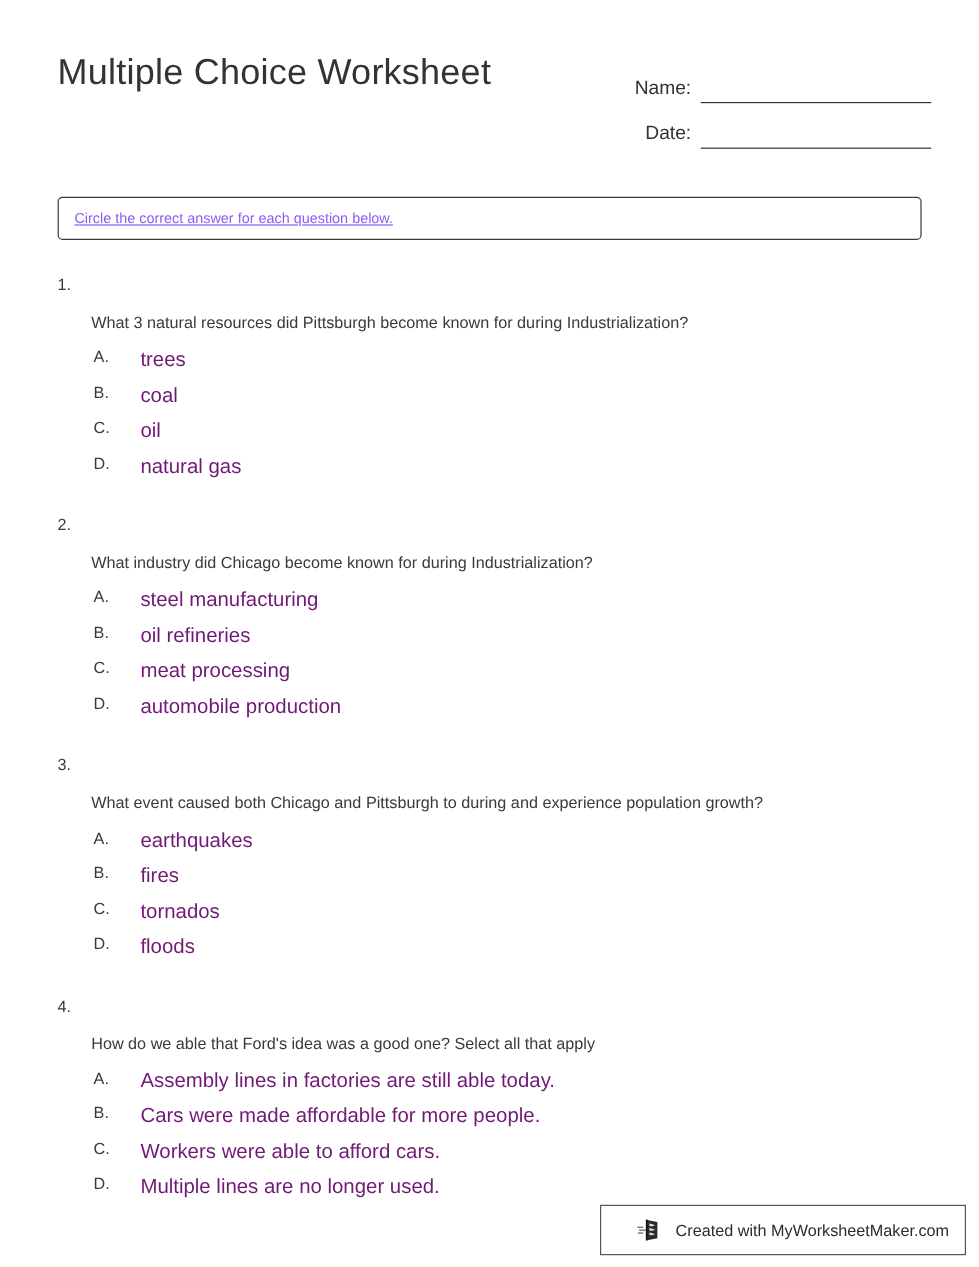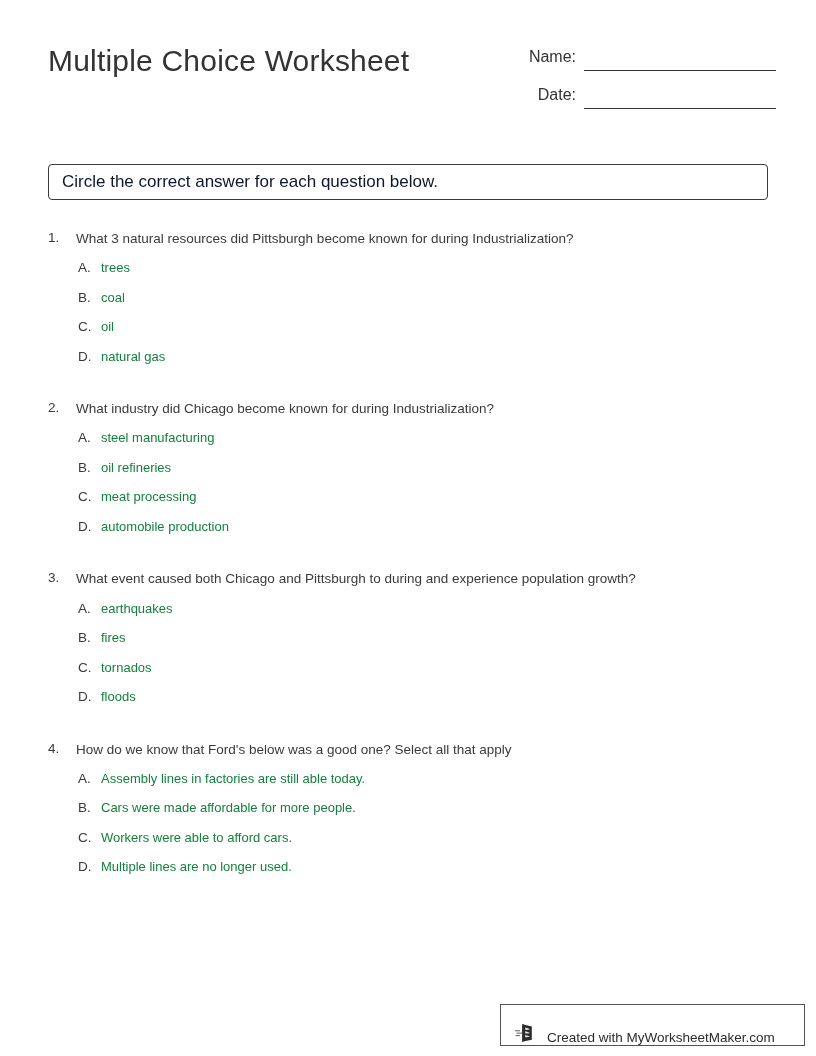--- a/index.html
+++ b/index.html
@@ -35,21 +35,21 @@
     white-space: nowrap;
   }
   .namedate {
     position: absolute;
     left: 500px;
     top: 48px;
     width: 280px;
   }
   .nd-row {
     display: flex;
-    align-items: flex-start;
+    align-items: flex-end;
     height: 38px;
   }
   .nd-label {
     width: 76px;
     text-align: right;
     font-size: 16px;
     color: #333333;
     padding-bottom: 3px;
     white-space: nowrap;
   }
@@ -68,22 +68,23 @@
     width: 720px;
     height: 36px;
     box-sizing: border-box;
     border: 1.6px solid #3a3a3a;
     border-radius: 4px;
     display: flex;
     align-items: center;
     padding-left: 13px;
   }
   .instructions-text {
-    font-size: 17px;
-    color: #0f172a;
+    font-size: 12px;
+    color: #8b5cf6;
+    text-decoration: underline;
   }
 
   
   .questions {
     position: absolute;
     left: 48px;
     top: 230px;
     width: 730px;
   }
   .question-block {
@@ -97,53 +98,55 @@
   .q-number {
     width: 28px;
     flex: 0 0 28px;
     font-size: 13.5px;
     color: #3a3a3a;
   }
   .q-text {
     font-size: 13.5px;
     color: #3a3a3a;
     line-height: 1.35;
+    margin-top: 30px;
   }
   .options {
     margin-left: 30px;
   }
   .option-row {
     display: flex;
     align-items: flex-start;
     height: 29.5px;
   }
   .o-letter {
     width: 23px;
     flex: 0 0 23px;
     font-size: 13.5px;
     color: #3a3a3a;
   }
   .o-text {
-    font-size: 13px;
-    color: #15803d;
+    font-size: 17px;
+    color: #701a75;
+    margin-left: 16px;
   }
 
   
   .footer-badge {
     position: absolute;
     left: 500px;
     top: 1004px;
     width: 305px;
     height: 42px;
     box-sizing: border-box;
     border: 1.4px solid #555555;
     background: #ffffff;
     display: flex;
-    align-items: flex-end;
-    padding-left: 14px;
+    align-items: center;
+    padding-left: 30px;
   }
   .badge-logo {
     width: 24px;
     height: 24px;
     flex: 0 0 24px;
     margin-right: 8px;
     display: block;
   }
   .badge-text {
     font-size: 13.5px;
@@ -246,21 +249,21 @@
       <div class="option-row">
         <span class="o-letter">D.</span>
         <span class="o-text">floods</span>
       </div>
     </div>
   </div>
 
   <div class="question-block">
     <div class="question-line">
       <span class="q-number">4.</span>
-      <span class="q-text">How do we know that Ford's below was a good one? Select all that apply</span>
+      <span class="q-text">How do we able that Ford's idea was a good one? Select all that apply</span>
     </div>
     <div class="options">
       <div class="option-row">
         <span class="o-letter">A.</span>
         <span class="o-text">Assembly lines in factories are still able today.</span>
       </div>
       <div class="option-row">
         <span class="o-letter">B.</span>
         <span class="o-text">Cars were made affordable for more people.</span>
       </div>

